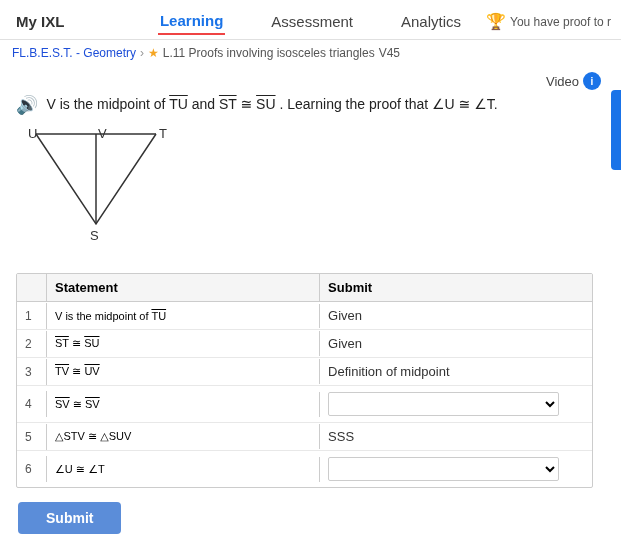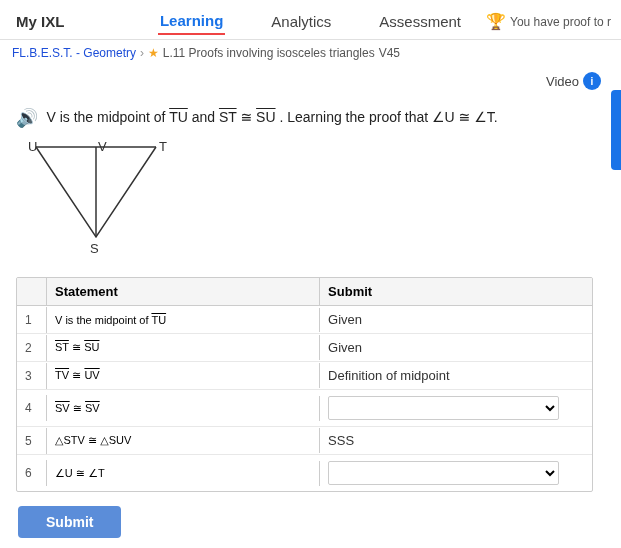--- a/index.html
+++ b/index.html
@@ -60,21 +60,21 @@
 
     
     .main-content {
       padding: 6px 16px 10px;
     }
 
     
     .video-btn-row {
       display: flex;
       justify-content: flex-end;
-      margin-bottom: 16px;
+      margin-bottom: 3px;
       padding-right: 4px;
     }
     .video-btn {
       font-size: 13px;
       color: #444;
       background: none;
       border: none;
       cursor: pointer;
       display: flex;
       align-items: center;
@@ -112,21 +112,21 @@
       width: 100%;
       height: 100%;
     }
 
     
     .proof-table-wrapper {
       border: 1px solid #ccc;
       border-radius: 2px;
       overflow: hidden;
       font-size: 13px;
-      margin-top: 10px;
+      margin-top: 19px;
       width: 98%;
     }
     .proof-table-header {
       display: flex;
       background: #f5f5f5;
       border-bottom: 1px solid #ccc;
       font-weight: bold;
     }
     .col-num { width: 30px; min-width: 30px; padding: 6px 8px; border-right: 1px solid #ccc; }
     .col-stmt { flex: 1; padding: 6px 8px; border-right: 1px solid #ccc; }
@@ -178,22 +178,22 @@
       border-radius: 4px 0 0 4px;
     }
   </style>
 </head>
 <body>
 
 <div class="nav-bar">
   <span class="nav-logo">My IXL</span>
 
   <a class="nav-item active">Learning</a>
+  <a class="nav-item">Assessment</a>
   <a class="nav-item">Analytics</a>
-  <a class="nav-item">Assessment</a>
   <div class="nav-right">
     <span class="trophy-icon">🏆</span>
     <span>You have proof to r</span>
   </div>
 </div>
 
 <div class="breadcrumb">
   <a>FL.B.E.S.T. - Geometry</a>
   <span class="sep">›</span>
   <span class="star">★</span>

